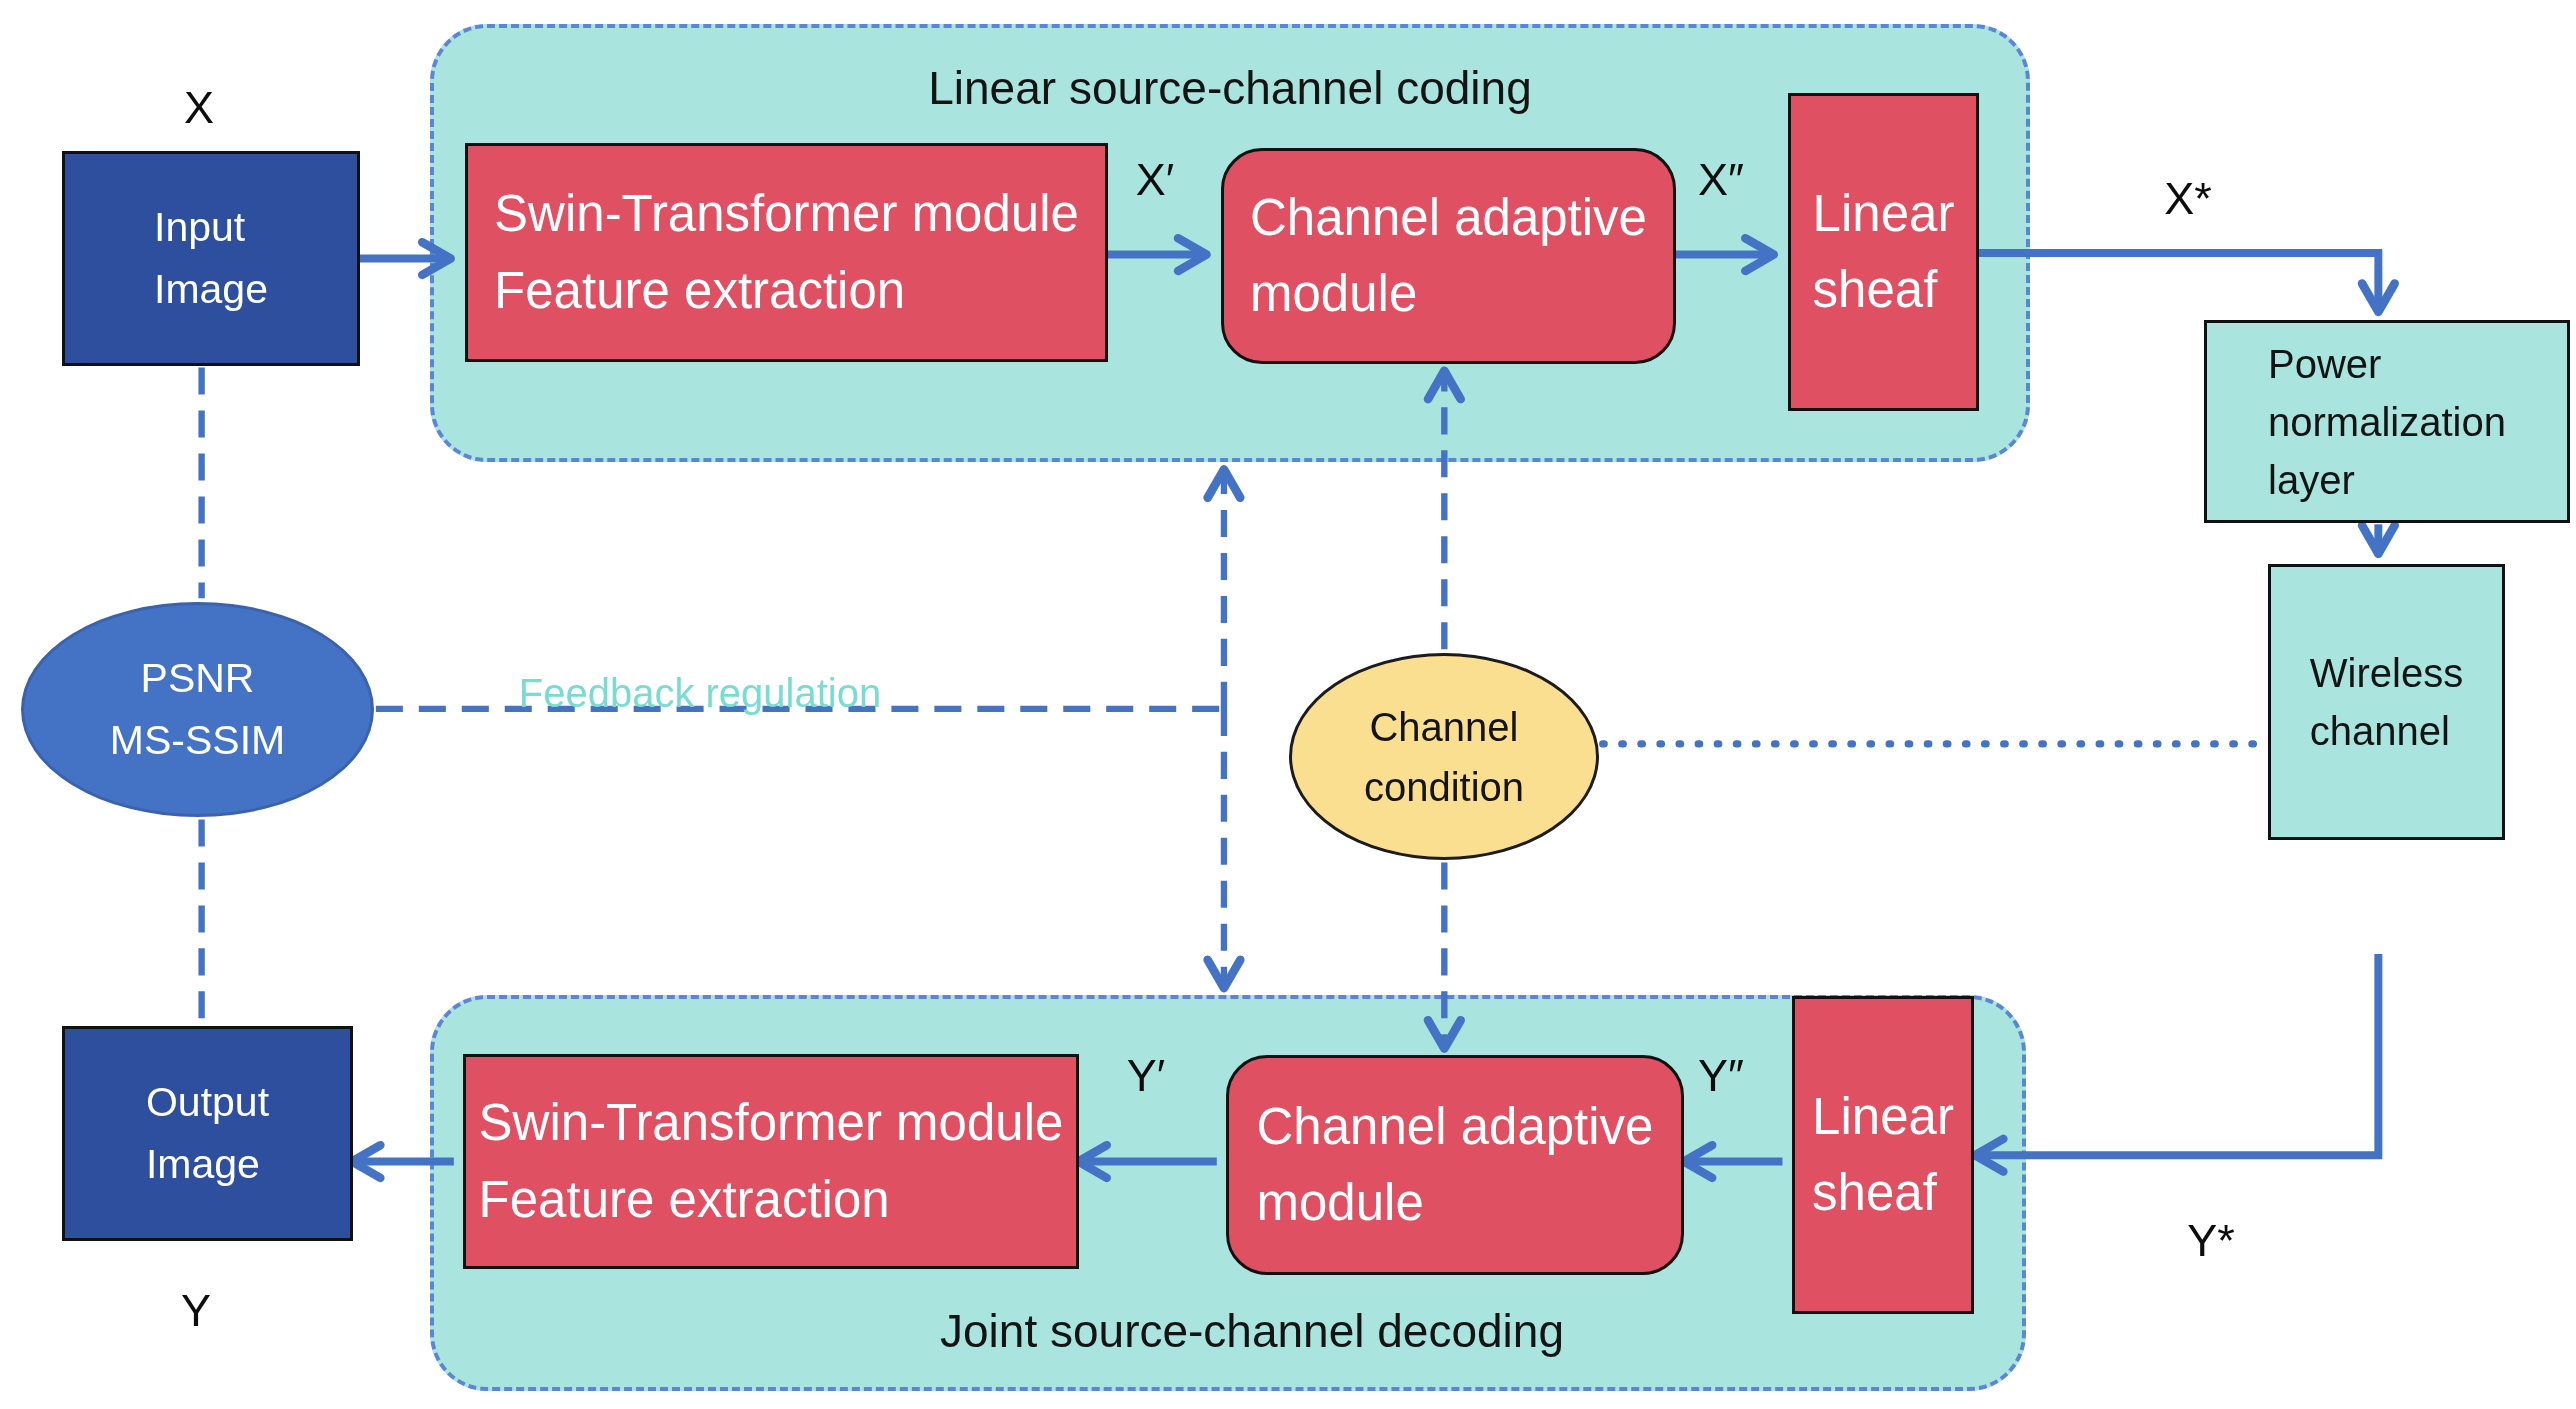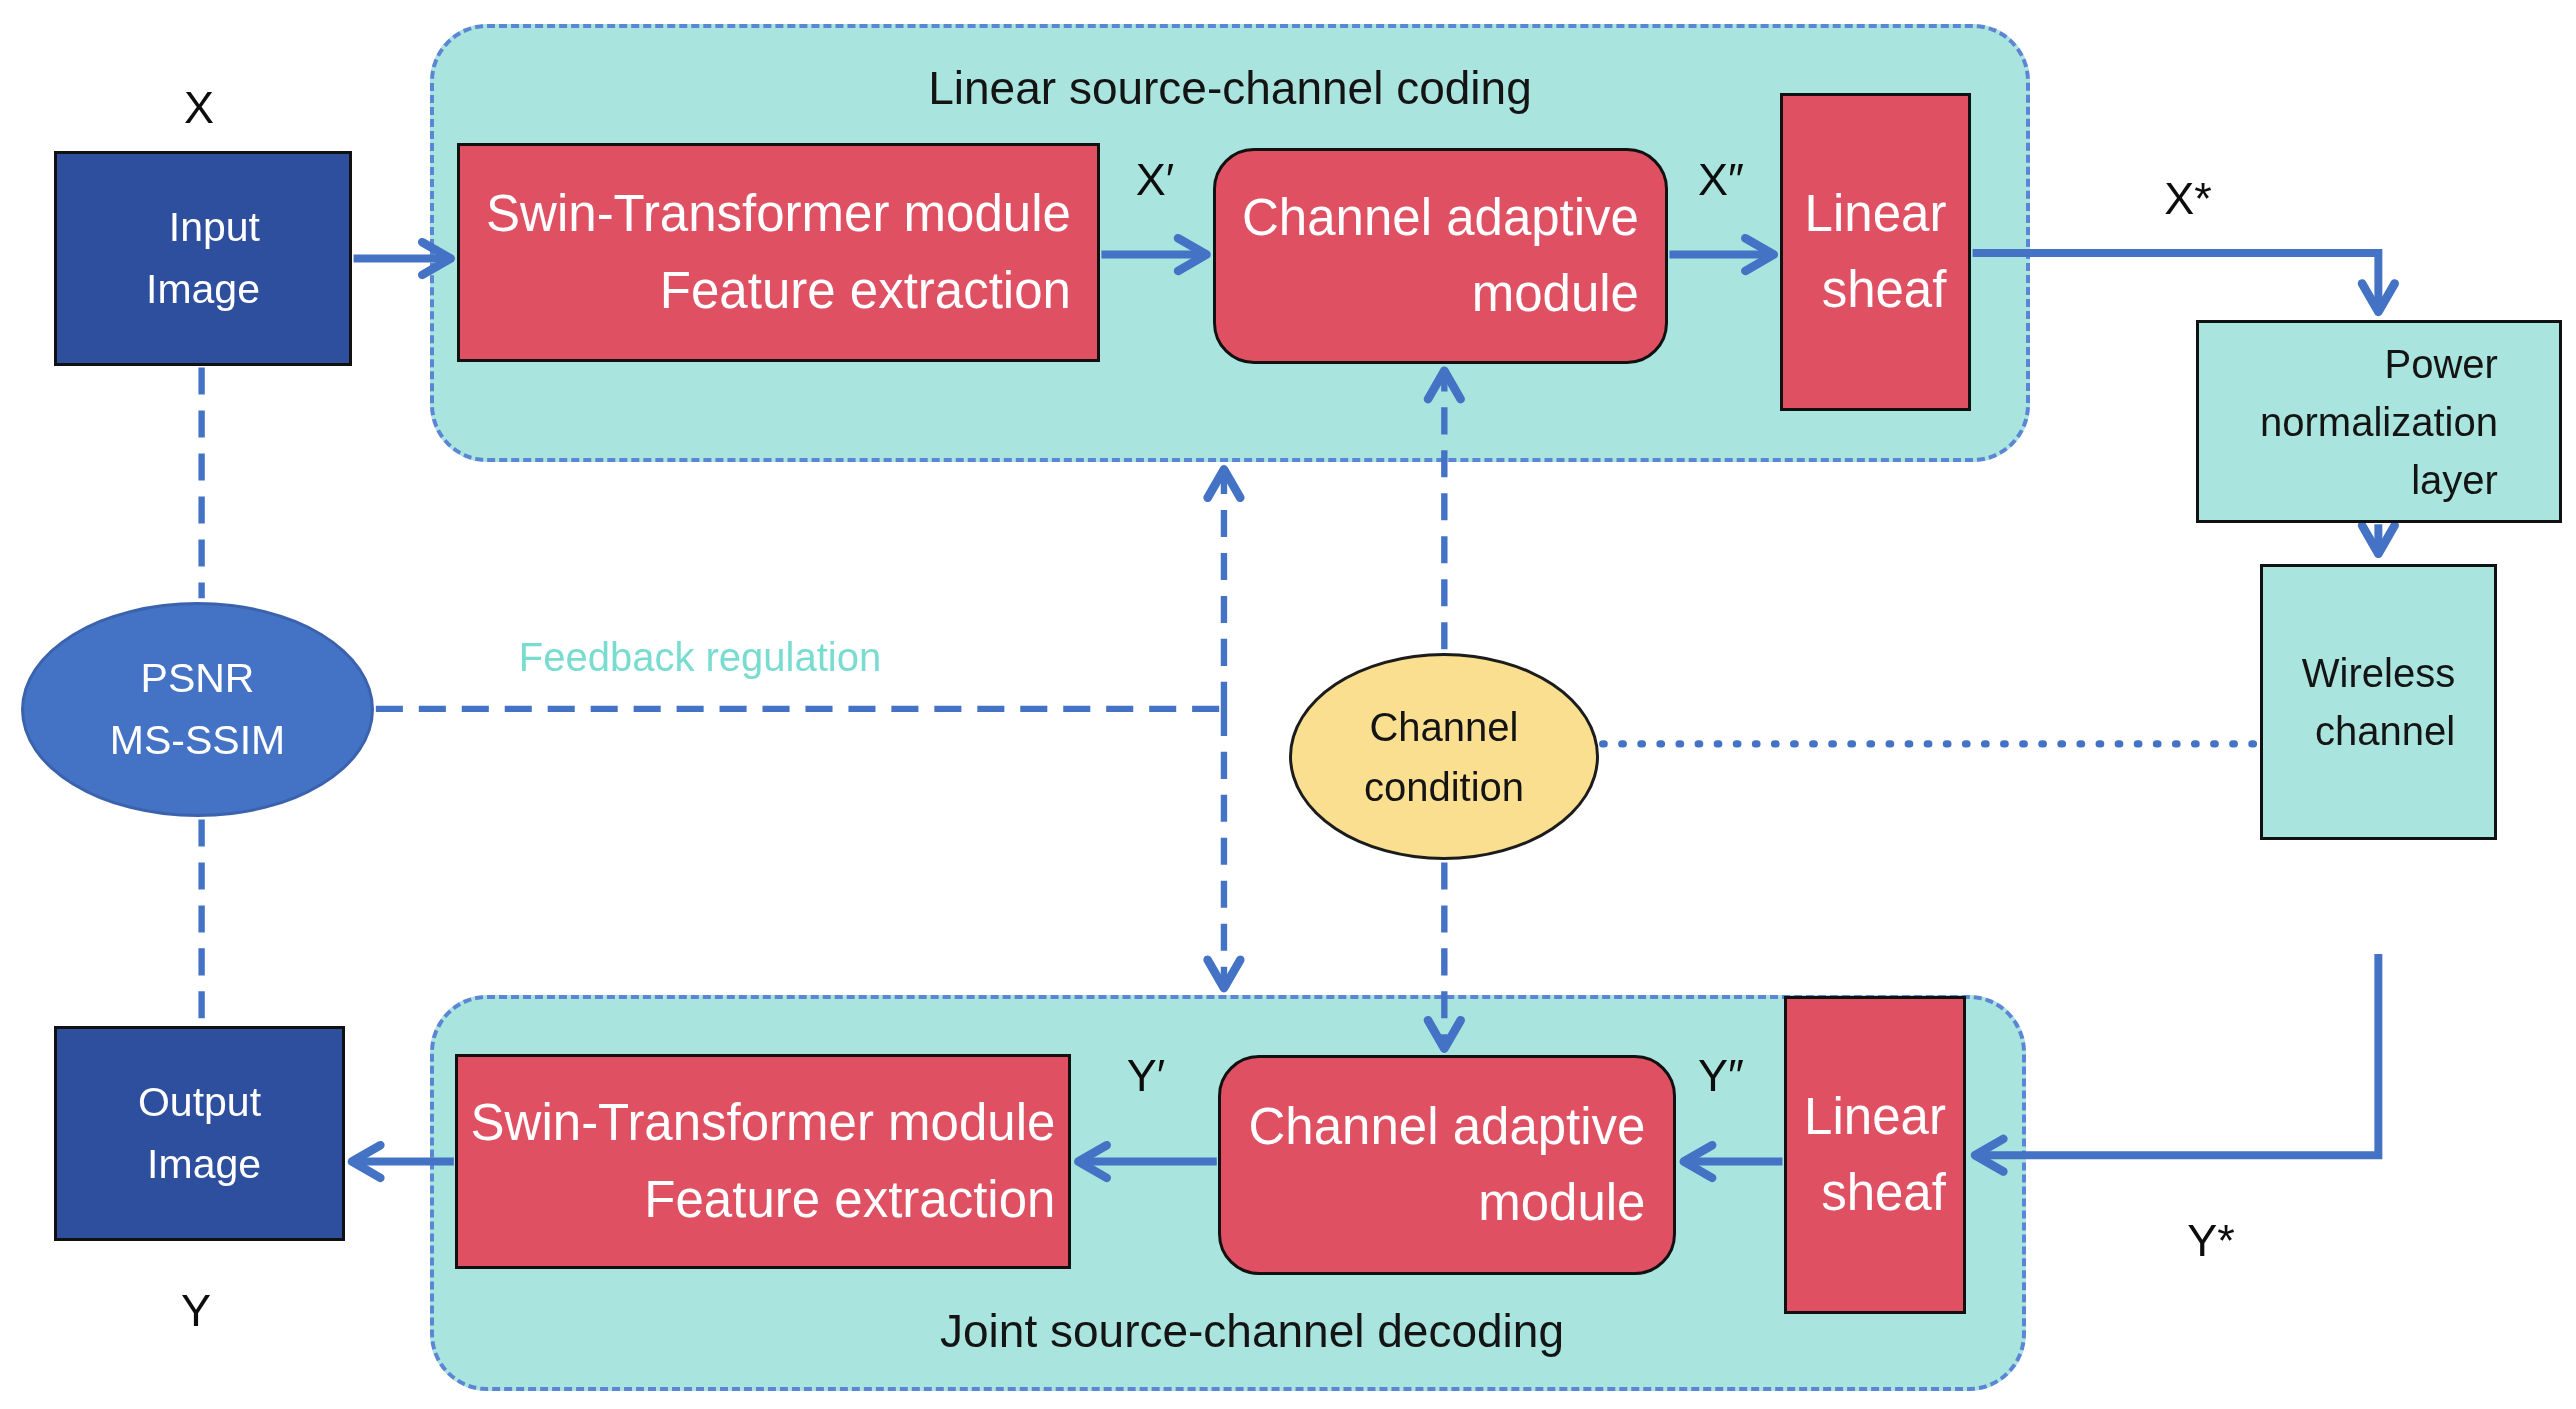--- a/index.html
+++ b/index.html
@@ -35,23 +35,24 @@
     text-align:center;
     font-size:46px;
     color:var(--ink);
     white-space:pre-line;
   }
   .node{
     position:absolute;
     display:flex;
     align-items:center;
     justify-content:center;
-    text-align:right;
+    text-align:left;
     box-sizing:border-box;
     white-space:pre-line;
+    margin-left:8px;
   }
   .rect{border:3.2px solid #111111;}
   .red{background:var(--red);color:var(--white-text);font-size:51px;line-height:1.5;}
   .rounded{border-radius:41px;}
   .darkblue{background:var(--dark-blue);color:var(--white-text);font-size:41px;line-height:1.5;}
   .tealbox{background:var(--teal);color:var(--ink);font-size:40px;line-height:1.45;}
   .ellipse{
     position:absolute;
     display:flex;
     align-items:center;
@@ -168,16 +169,16 @@
 
   <div class="flow-label" style="left:199px;top:108px;">X</div>
   <div class="flow-label" style="left:1155px;top:180px;">X′</div>
   <div class="flow-label" style="left:1721px;top:180px;">X″</div>
   <div class="flow-label" style="left:2188px;top:199px;">X*</div>
   <div class="flow-label" style="left:196px;top:1311px;">Y</div>
   <div class="flow-label" style="left:1146px;top:1076px;">Y′</div>
   <div class="flow-label" style="left:1721px;top:1076px;">Y″</div>
   <div class="flow-label" style="left:2211px;top:1241px;">Y*</div>
 
-  <div class="feedback-label" style="left:700px;top:657px;">Feedback regulation</div>
+  <div class="feedback-label" style="left:700px;top:693px;">Feedback regulation</div>
 
 </div>
 
 
 </body></html>

